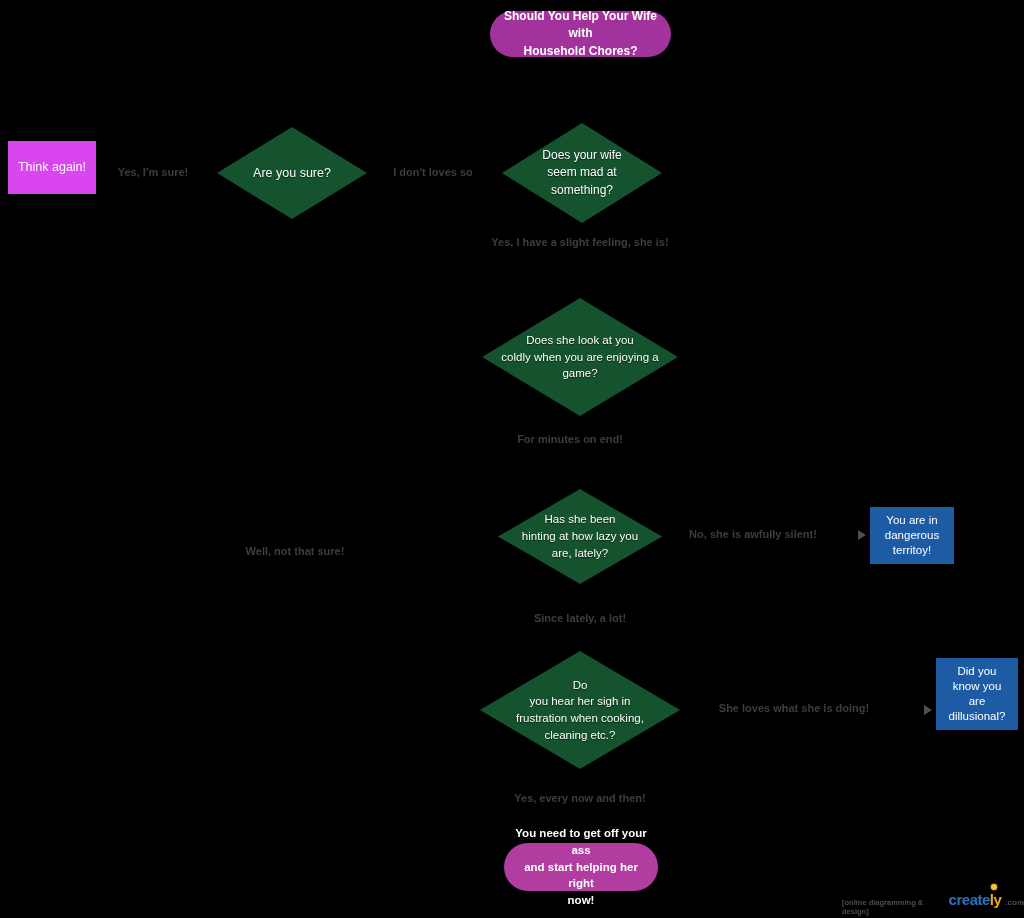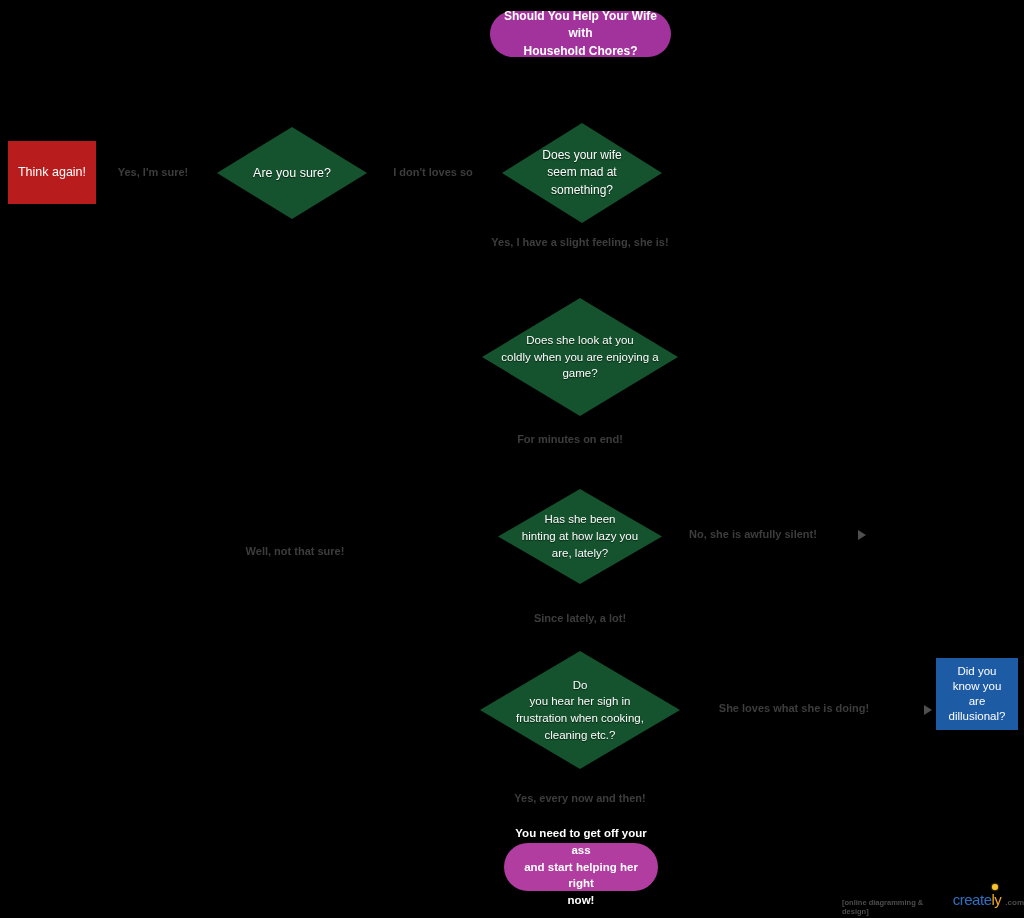--- a/index.html
+++ b/index.html
@@ -28,21 +28,21 @@
     padding: 4px 10px;
   }
   #node-start { left: 490px; top: 11px; width: 181px; height: 46px; background: #a2339c; font-size: 12px; }
   #node-end   { left: 504px; top: 843px; width: 154px; height: 48px; background: #b23da1; font-size: 11.5px; border-radius: 32px; }
   .rect-node {
     background: #1d5ba4;
     font-size: 11.5px;
     line-height: 1.4;
     padding: 4px 6px;
   }
-  #node-think-again { left: 8px; top: 141px; width: 88px; height: 63px; background: #b91c1c; font-size: 12.5px; }
+  #node-think-again { left: 8px; top: 141px; width: 88px; height: 53px; background: #d946ef; font-size: 12.5px; }
   #node-dangerous   { left: 870px; top: 507px; width: 84px; height: 57px; line-height: 1.3; }
   #node-dillusional { left: 936px; top: 658px; width: 82px; height: 72px; line-height: 1.3; }
   .diamond {
     background: #14532d;
     clip-path: polygon(50% 0%, 100% 50%, 50% 100%, 0% 50%);
     line-height: 1.45;
     padding: 0 6px;
     text-shadow: 0 1px 1px rgba(0,0,0,0.6);
   }
   #node-are-you-sure { left: 217px; top: 127px; width: 150px; height: 92px;  font-size: 12.5px; }
@@ -82,21 +82,21 @@
   #watermark {
     position: absolute;
     left: 830px; top: 891px;
     display: flex;
     align-items: baseline;
     gap: 4px;
     z-index: 1;
     margin-left: 12px;
   }
   #watermark .wm-prefix { color: #4d4d4d; font-size: 7.5px; font-weight: 700; }
-  #watermark .wm-brand  { position: relative; font-size: 15px; font-weight: 400; letter-spacing: -0.5px; }
+  #watermark .wm-brand  { position: relative; font-size: 15px; font-weight: 700; letter-spacing: -0.5px; }
   #watermark .wm-blue   { color: #2f6fc1; }
   #watermark .wm-yellow { color: #f2a71c; position: relative; }
   #watermark .wm-bulb {
     position: absolute;
     left: 1px; top: -7px;
     width: 6px; height: 6px;
     border-radius: 50%;
     background: #f8c231;
     box-shadow: 0 0 2px #f8c231;
   }
@@ -138,20 +138,23 @@
 
   <div class="node diamond" id="node-hinting">Has she been
 hinting at how  lazy you
 are, lately?</div>
 
   <div class="node diamond" id="node-sigh">Do
 you hear her sigh in
 frustration when  cooking,
 cleaning etc.?</div>
 
+  <div class="node rect-node" id="node-dangerous">You are in
+dangerous
+territoy!</div>
 
   <div class="node rect-node" id="node-dillusional">Did you
 know you
 are
 dillusional?</div>
 
   <div class="node stadium" id="node-end">You need to get off your ass
 and start helping her right
 now!</div>
 

